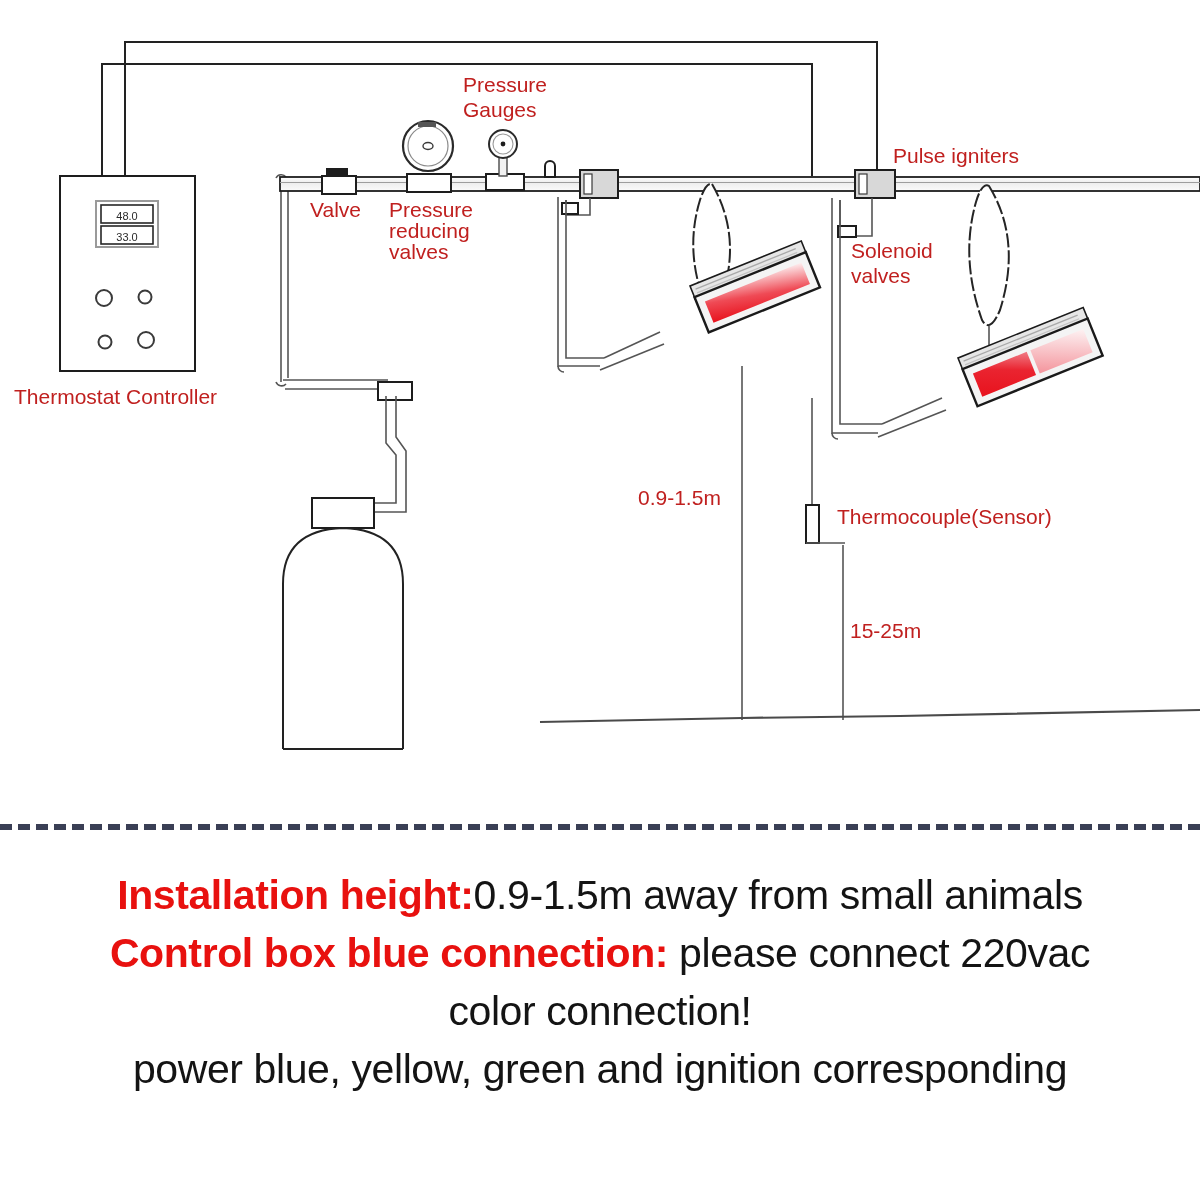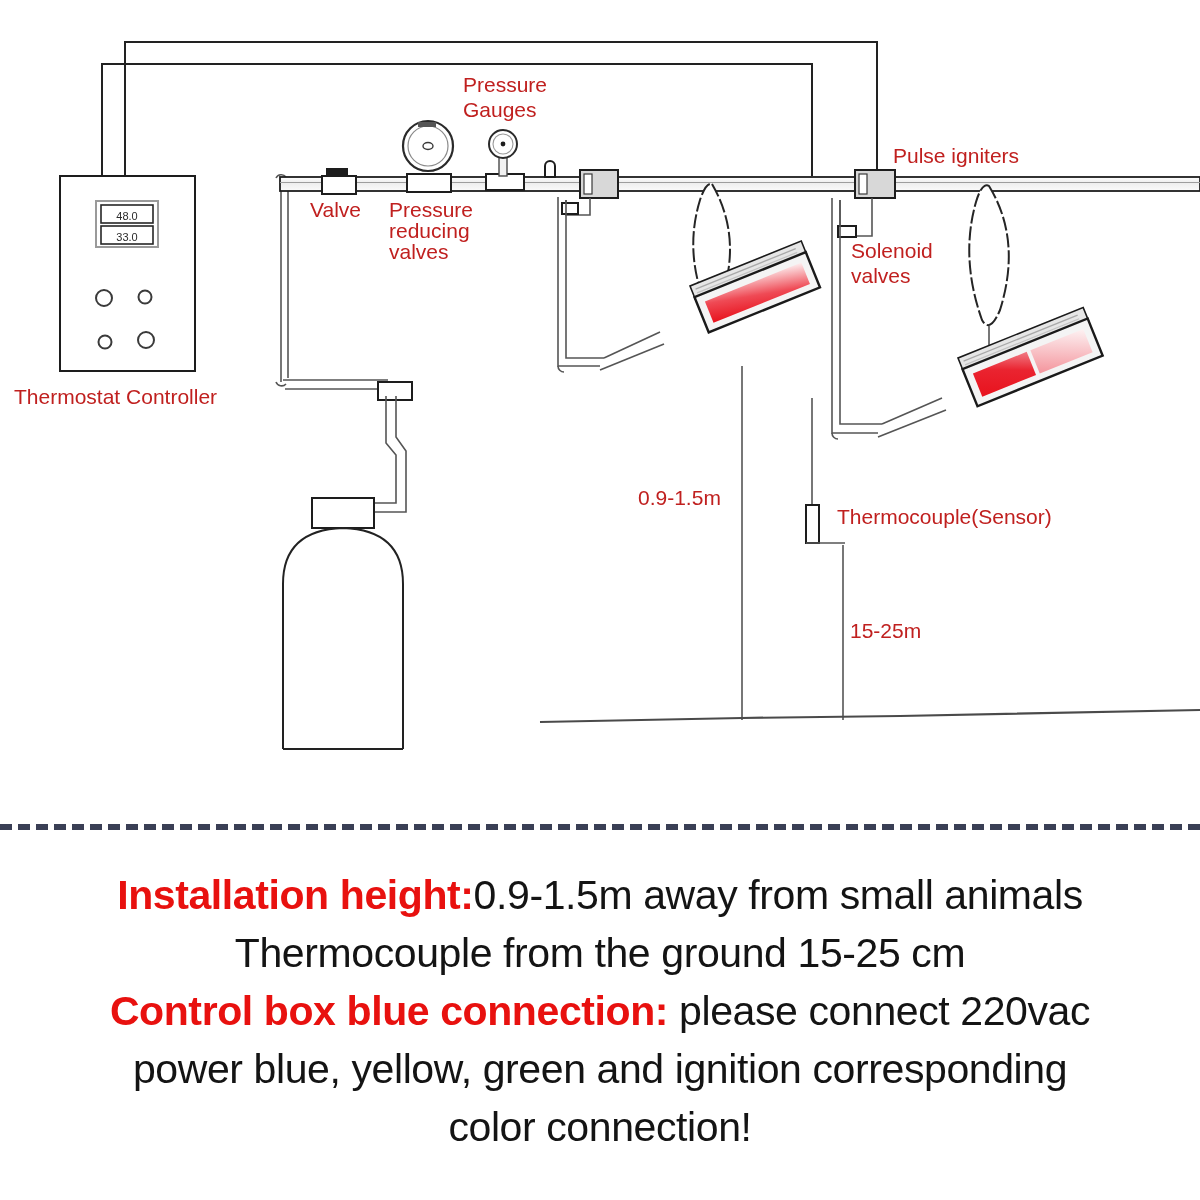--- a/index.html
+++ b/index.html
@@ -286,21 +286,20 @@
     <path class="ground" d="M540,722 L742,718 L900,716 L1200,710"></path>
 
   </svg>
 
   <div id="divider"></div>
 
   <div id="caption">
     <div class="cap-line">
       <span class="cap-strong">Installation height:</span><span>0.9-1.5m away from small animals</span>
     </div>
-    <div class="cap-line">Thermocouple from the ground 15-25 cm</div>
     <div class="cap-line">
       <span class="cap-strong">Control box blue connection:</span><span> please connect 220vac</span>
     </div>
+    <div class="cap-line">color connection!</div>
     <div class="cap-line">power blue, yellow, green and ignition corresponding</div>
-    <div class="cap-line">color connection!</div>
   </div>
 
 </div>
 
 </body></html>

